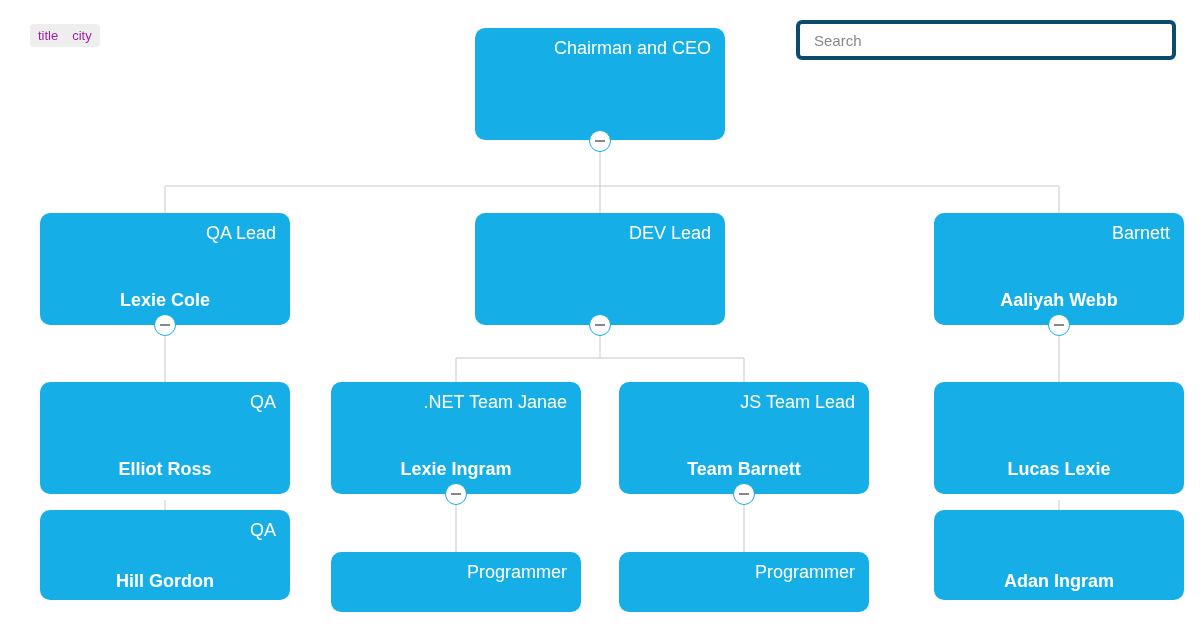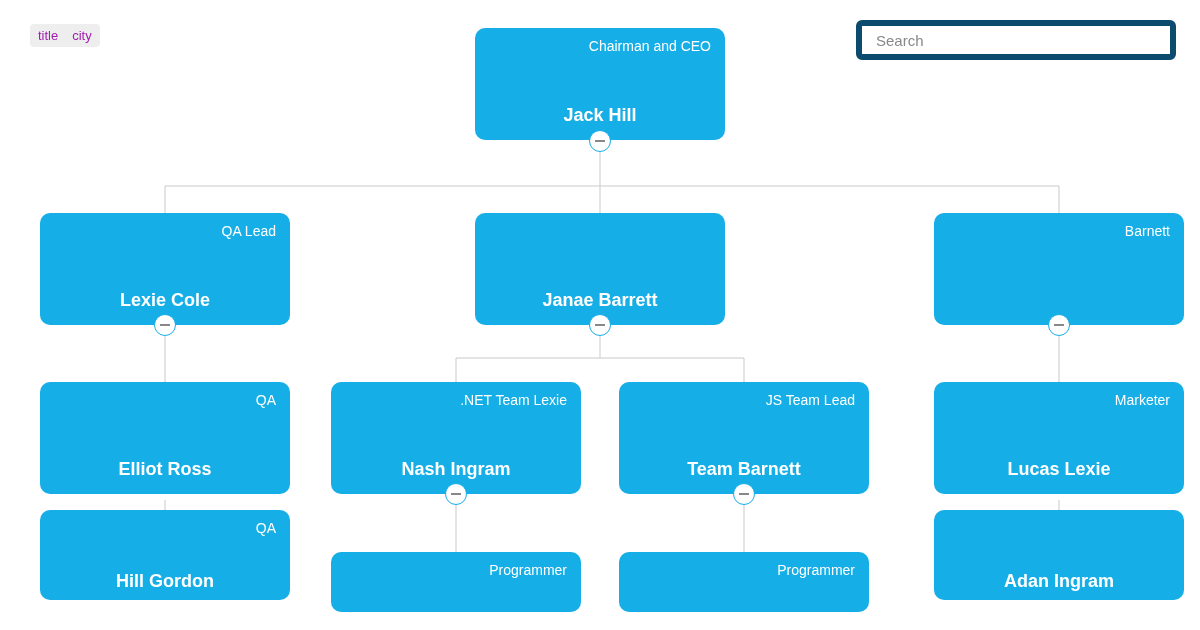--- a/index.html
+++ b/index.html
@@ -23,23 +23,23 @@
   }
   .toolbar span {
     font-size: 13px;
     color: #a21caf;
     cursor: pointer;
   }
   .search {
     position: absolute;
     top: 20px;
     right: 24px;
-    width: 320px;
+    width: 380px;
     height: 40px;
-    border: 6px solid #0c4a6e;
+    border: 4px solid #0c4a6e;
     border-radius: 6px;
     padding: 8px 14px;
     font-size: 15px;
     color: #333;
     outline: none;
   }
   .search::placeholder { color: #888; }
 
   .node {
     position: absolute;
@@ -48,21 +48,21 @@
     color: #fff;
     width: 250px;
     height: 112px;
     text-align: right;
     padding: 10px 14px 0 14px;
     display: flex;
     flex-direction: column;
     justify-content: flex-start;
   }
   .node .title-txt {
-    font-size: 14px;
+    font-size: 18px;
     font-weight: 400;
     color: #fff;
   }
   .node .name {
     font-size: 18px;
     font-weight: 700;
     text-align: center;
     margin-top: auto;
     margin-bottom: 14px;
   }
@@ -133,72 +133,71 @@
   <line x1="744" y1="358" x2="744" y2="382"></line>
   <line x1="456" y1="500" x2="456" y2="552"></line>
   <line x1="744" y1="500" x2="744" y2="552"></line>
 
   <line x1="1059" y1="336" x2="1059" y2="382"></line>
   <line x1="1059" y1="500" x2="1059" y2="510"></line>
 </svg>
 
 <div class="node" style="left:475px; top:28px;">
   <span class="title-txt">Chairman and CEO</span>
-  <span class="name">Jack Hill</span>
 </div>
 <div class="collapse-btn" style="left:589px; top:130px;"></div>
 
 <div class="node" style="left:40px; top:213px;">
   <span class="title-txt">QA Lead</span>
   <span class="name">Lexie Cole</span>
 </div>
 <div class="collapse-btn" style="left:154px; top:314px;"></div>
 
 <div class="node" style="left:475px; top:213px;">
-  <span class="name">Janae Barrett</span>
+  <span class="title-txt">DEV Lead</span>
 </div>
 <div class="collapse-btn" style="left:589px; top:314px;"></div>
 
 <div class="node" style="left:934px; top:213px;">
   <span class="title-txt">Barnett</span>
+  <span class="name">Aaliyah Webb</span>
 </div>
 <div class="collapse-btn" style="left:1048px; top:314px;"></div>
 
 <div class="node" style="left:40px; top:382px;">
   <span class="title-txt">QA</span>
   <span class="name">Elliot Ross</span>
 </div>
 
 <div class="node partial" style="left:40px; top:510px;">
   <span class="title-txt">QA</span>
   <span class="name">Hill Gordon</span>
 </div>
 
 <div class="node" style="left:331px; top:382px;">
-  <span class="title-txt">.NET Team Lexie</span>
-  <span class="name">Nash Ingram</span>
+  <span class="title-txt">.NET Team Janae</span>
+  <span class="name">Lexie Ingram</span>
 </div>
 <div class="collapse-btn" style="left:445px; top:483px;"></div>
 
 <div class="node" style="left:619px; top:382px;">
   <span class="title-txt">JS Team Lead</span>
   <span class="name">Team Barnett</span>
 </div>
 <div class="collapse-btn" style="left:733px; top:483px;"></div>
 
 <div class="node" style="left:331px; top:552px; height:60px;">
   <span class="title-txt">Programmer</span>
   <span class="name"></span>
 </div>
 
 <div class="node" style="left:619px; top:552px; height:60px;">
   <span class="title-txt">Programmer</span>
   <span class="name"></span>
 </div>
 
 <div class="node" style="left:934px; top:382px;">
-  <span class="title-txt">Marketer</span>
   <span class="name">Lucas Lexie</span>
 </div>
 
 <div class="node partial" style="left:934px; top:510px;">
   <span class="name">Adan Ingram</span>
 </div>
 
 </body></html>

